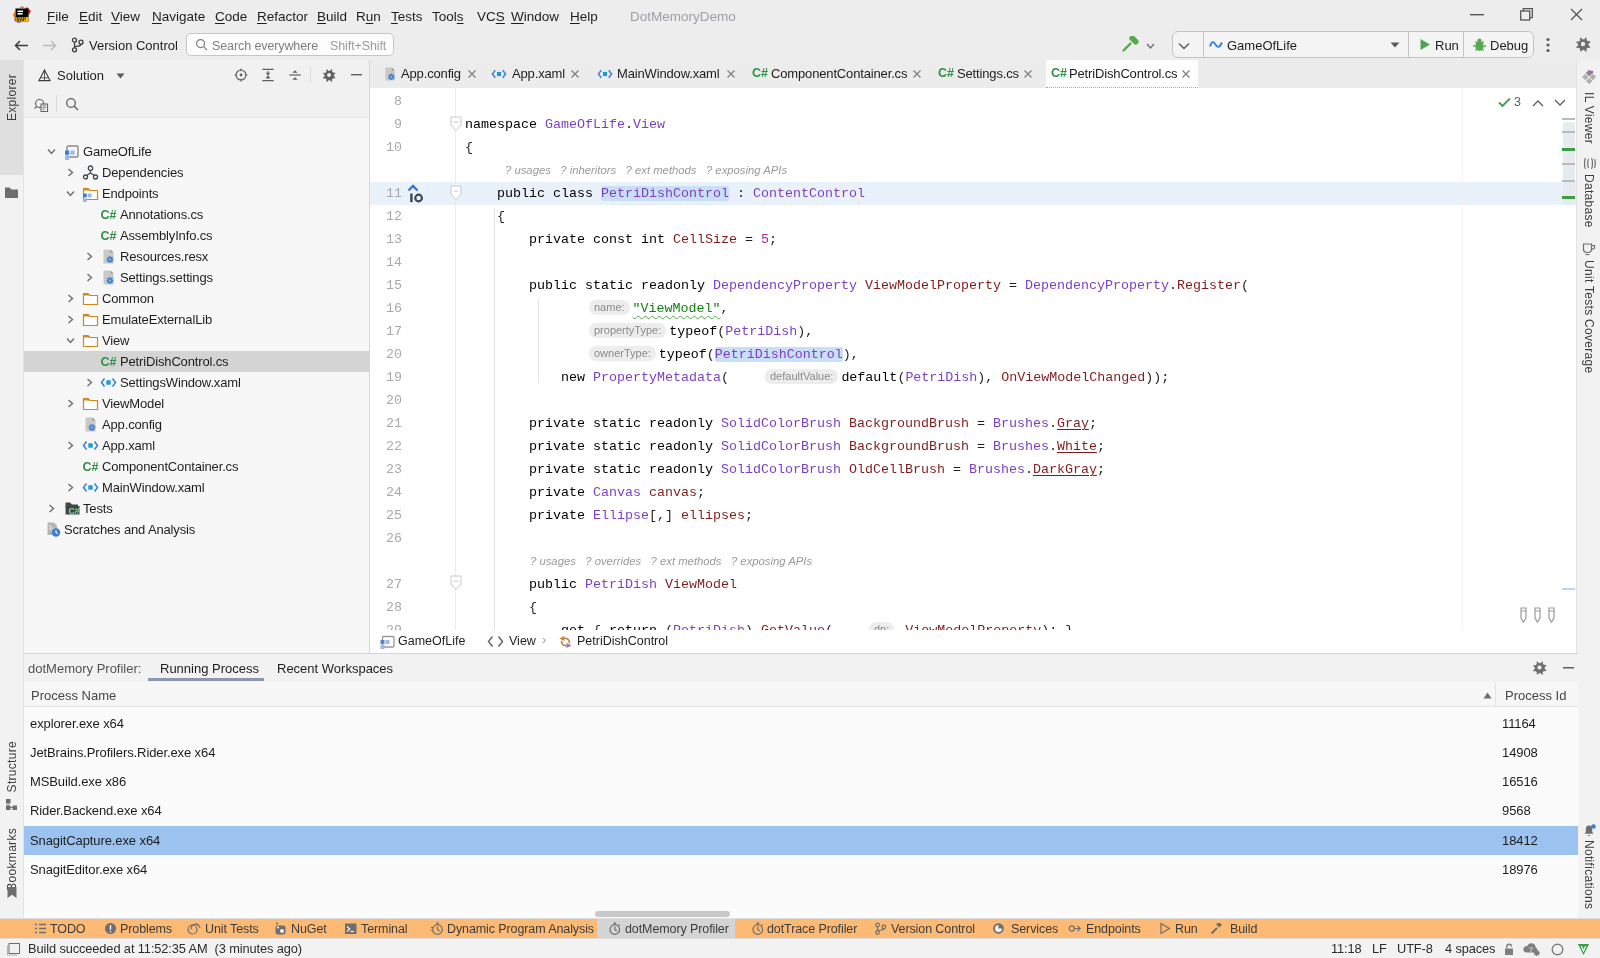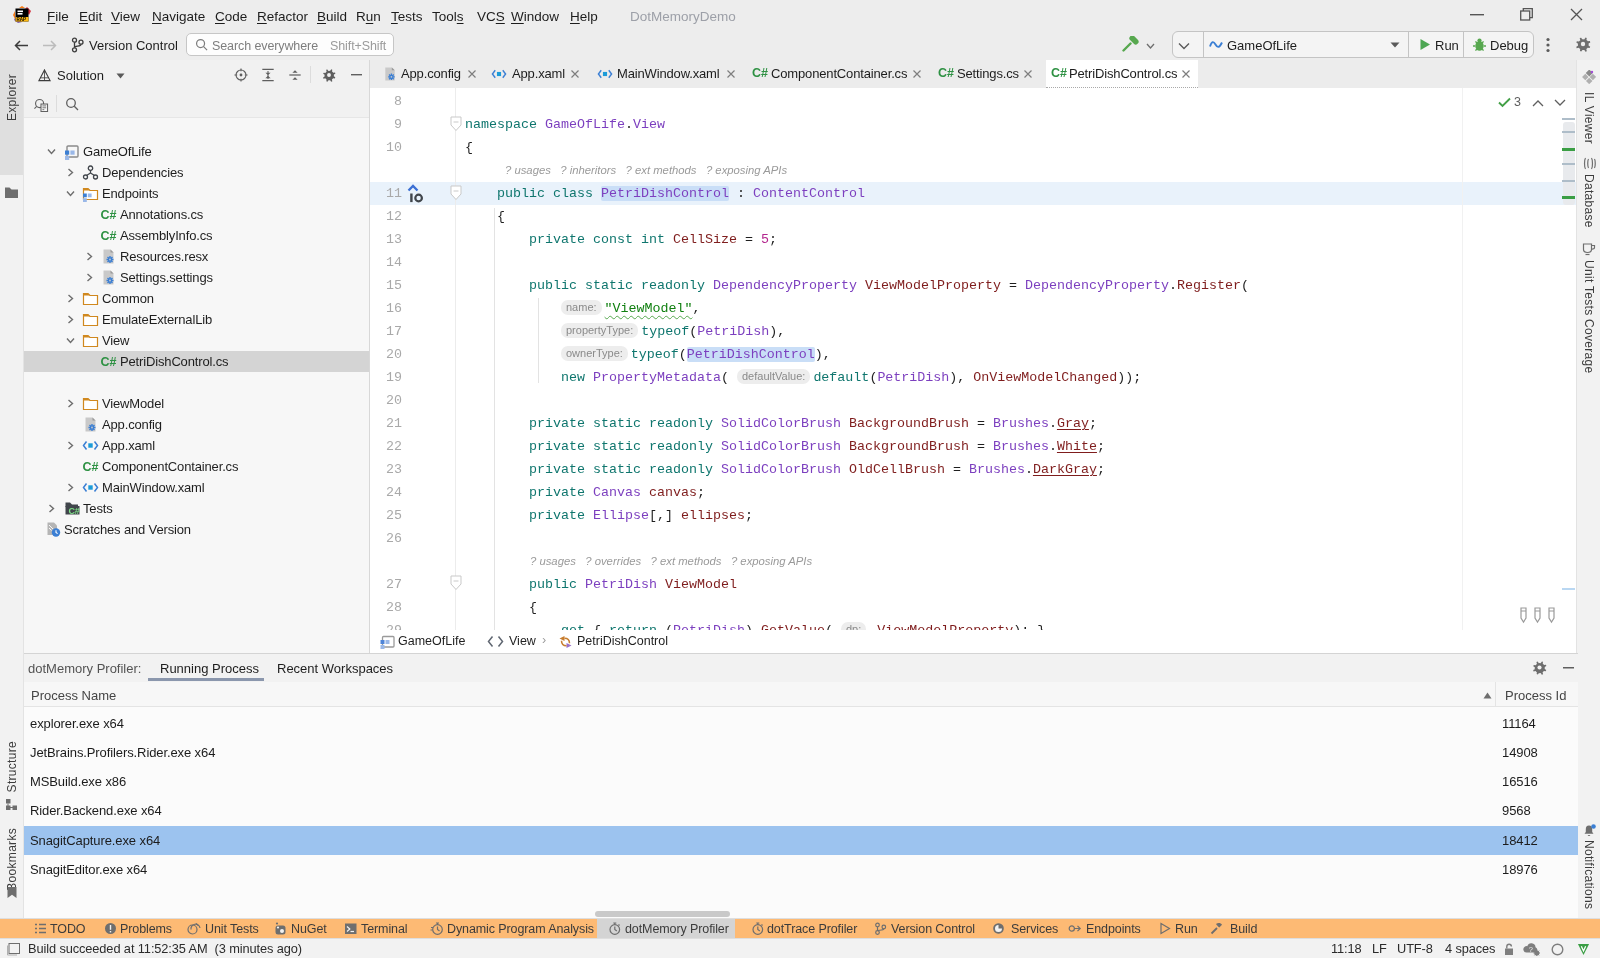--- a/index.html
+++ b/index.html
@@ -11,27 +11,27 @@
 .vlabel-l { position:absolute; writing-mode:vertical-rl; transform:rotate(180deg); font-size:12px; color:#3c3c3c; letter-spacing:0.3px; }
 .vlabel-r { position:absolute; writing-mode:vertical-rl; font-size:12px; color:#3c3c3c; letter-spacing:0.3px; }
 .trow { position:absolute; height:21px; line-height:21px; width:345px; white-space:nowrap; font-size:13px; color:#1e1e1e; letter-spacing:-0.15px; }
 .trow .chev { position:absolute; top:4px; }
 .trow .ticon { position:absolute; top:2px; }
 .trow .tlabel { position:absolute; top:0; }
 .gray { color:#8c8c8c; }
 .etab { position:absolute; top:0; height:27px; font-size:13px; color:#1d1d1d; letter-spacing:-0.15px; }
 .lnum { position:absolute; width:32px; text-align:right; font-family:"Liberation Mono",monospace; font-size:13.3px; color:#a9a9a9; line-height:23px; }
 .cline { position:absolute; left:95px; font-family:"Liberation Mono",monospace; font-size:13.33px; line-height:23px; white-space:pre; color:#1f1f1f; }
-.k { color:#0f766e; }
+.k { color:#000000; }
 .t { color:#7c3fbf; }
 .m { color:#7f1d1d; }
 .s { color:#118011; }
 .n { color:#b3268e; }
 .ghost { position:absolute; font-size:11.3px; color:#9a9a9a; line-height:23px; white-space:pre;font-style:italic; }
-.pill { display:inline-block; background:#ededed; color:#8a8a8a; border-radius:7px; font-family:"Liberation Sans",sans-serif; font-size:11px; line-height:13px; padding:1px 5px; vertical-align:1px; margin-right:3px; }
+.pill { display:inline-block; background:#ededed; color:#8a8a8a; border-radius:7px; font-family:"Liberation Sans",sans-serif; font-size:11px; line-height:13px; padding:1px 5px; vertical-align:1px; margin-right:3px;margin-left:28px; }
 .hl { background:#c9def7; border-radius:2px; }
 .ul { text-decoration:underline; text-underline-offset:2px; }
 .iguide { position:absolute; width:1px; background:#e3e3e3; }
 .prow { position:absolute; left:0; width:1554px; height:29px; font-size:13px; color:#1c1c1c; line-height:29px; letter-spacing:-0.1px; }
 .bitem { position:absolute; top:0; height:20px; line-height:20px; font-size:12.5px; color:#3c3c3c; white-space:nowrap; letter-spacing:-0.1px; }
 .sitem { position:absolute; top:0; height:20px; line-height:20px; font-size:12.8px; color:#2b2b2b; letter-spacing:-0.1px; }
 </style>
 </head>
 <body>
 <div id="app">
@@ -314,20 +314,31 @@
             <path d="M1.5 3.5 H6 L8 5.5 H1.5 Z" fill="#d0881e"></path>
           </svg>
           <div class="tlabel" style="left:78px">View</div>
         </div>
         <div class="trow" style="top:291px;background:#d4d4d4;">
           <svg class="ticon" style="left:76px" width="17" height="17" viewBox="0 0 17 17">
             <text x="0.5" y="13" font-size="12.5" font-weight="bold" fill="#2e9143" font-family="Liberation Sans">C#</text>
           </svg>
           <div class="tlabel" style="left:96px">PetriDishControl.cs</div>
         </div>
+        <div class="trow" style="top:312px;">
+          <svg class="chev" style="left:59px" width="13" height="13" viewBox="0 0 13 13">
+            <path d="M4.5 3 L8.5 6.5 L4.5 10" stroke="#6e6e6e" stroke-width="1.4" fill="none"></path>
+          </svg>
+          <svg class="ticon" style="left:76px" width="17" height="17" viewBox="0 0 17 17">
+            <path d="M4.5 4.5 L1.5 8.5 L4.5 12.5" stroke="#3b7fd4" stroke-width="1.5" fill="none"></path>
+            <path d="M12.5 4.5 L15.5 8.5 L12.5 12.5" stroke="#3b7fd4" stroke-width="1.5" fill="none"></path>
+            <rect x="6.3" y="6.3" width="4.4" height="4.4" fill="#1c9bd8"></rect>
+          </svg>
+          <div class="tlabel" style="left:96px">SettingsWindow.xaml</div>
+        </div>
         <div class="trow" style="top:333px;">
           <svg class="chev" style="left:40px" width="13" height="13" viewBox="0 0 13 13">
             <path d="M4.5 3 L8.5 6.5 L4.5 10" stroke="#6e6e6e" stroke-width="1.4" fill="none"></path>
           </svg>
           <svg class="ticon" style="left:58px" width="17" height="17" viewBox="0 0 17 17">
             <path d="M1.5 3.5 H6 L8 5.5 H15.5 V14.5 H1.5 Z" fill="#fff" stroke="#d0881e" stroke-width="1.2"></path>
             <path d="M1.5 3.5 H6 L8 5.5 H1.5 Z" fill="#d0881e"></path>
           </svg>
           <div class="tlabel" style="left:78px">ViewModel</div>
         </div>
@@ -382,21 +393,21 @@
           </svg>
           <div class="tlabel" style="left:59px">Tests</div>
         </div>
         <div class="trow" style="top:459px;">
           <svg class="ticon" style="left:21px" width="17" height="17" viewBox="0 0 17 17">
             <path d="M2.5 1.5 H9 L12 4.5 V14 H2.5 Z" fill="#b5b5b5"></path>
             <path d="M4 4 l4.5 4.5 M4 7 l2.5 2.5" stroke="#f7f7f7" stroke-width="1"></path>
             <circle cx="11" cy="11.5" r="4.2" fill="#3b7fd4"></circle>
             <path d="M11 9.3 V11.5 L12.6 12.6" stroke="#fff" stroke-width="1.1" fill="none"></path>
           </svg>
-          <div class="tlabel" style="left:40px">Scratches and Version</div>
+          <div class="tlabel" style="left:40px">Scratches and Analysis</div>
         </div>
       </div>
 </div>
 
 <div class="abs" id="tabbar" style="left:370px;top:60px;width:1206px;height:28px;background:#ececec">
       <div class="etab" style="left:1px;width:112px;">
         <svg class="abs" style="left:11px;top:6px" width="16" height="16" viewBox="0 0 17 17">
           <path d="M3.5 1.5 H10.5 L13.5 4.5 V15.5 H3.5 Z" fill="#c9c9c9"></path>
           <path d="M10.5 1.5 L13.5 4.5 H10.5 Z" fill="#9a9a9a"></path>
           <g stroke="#3b7fd4" stroke-width="1.4">

